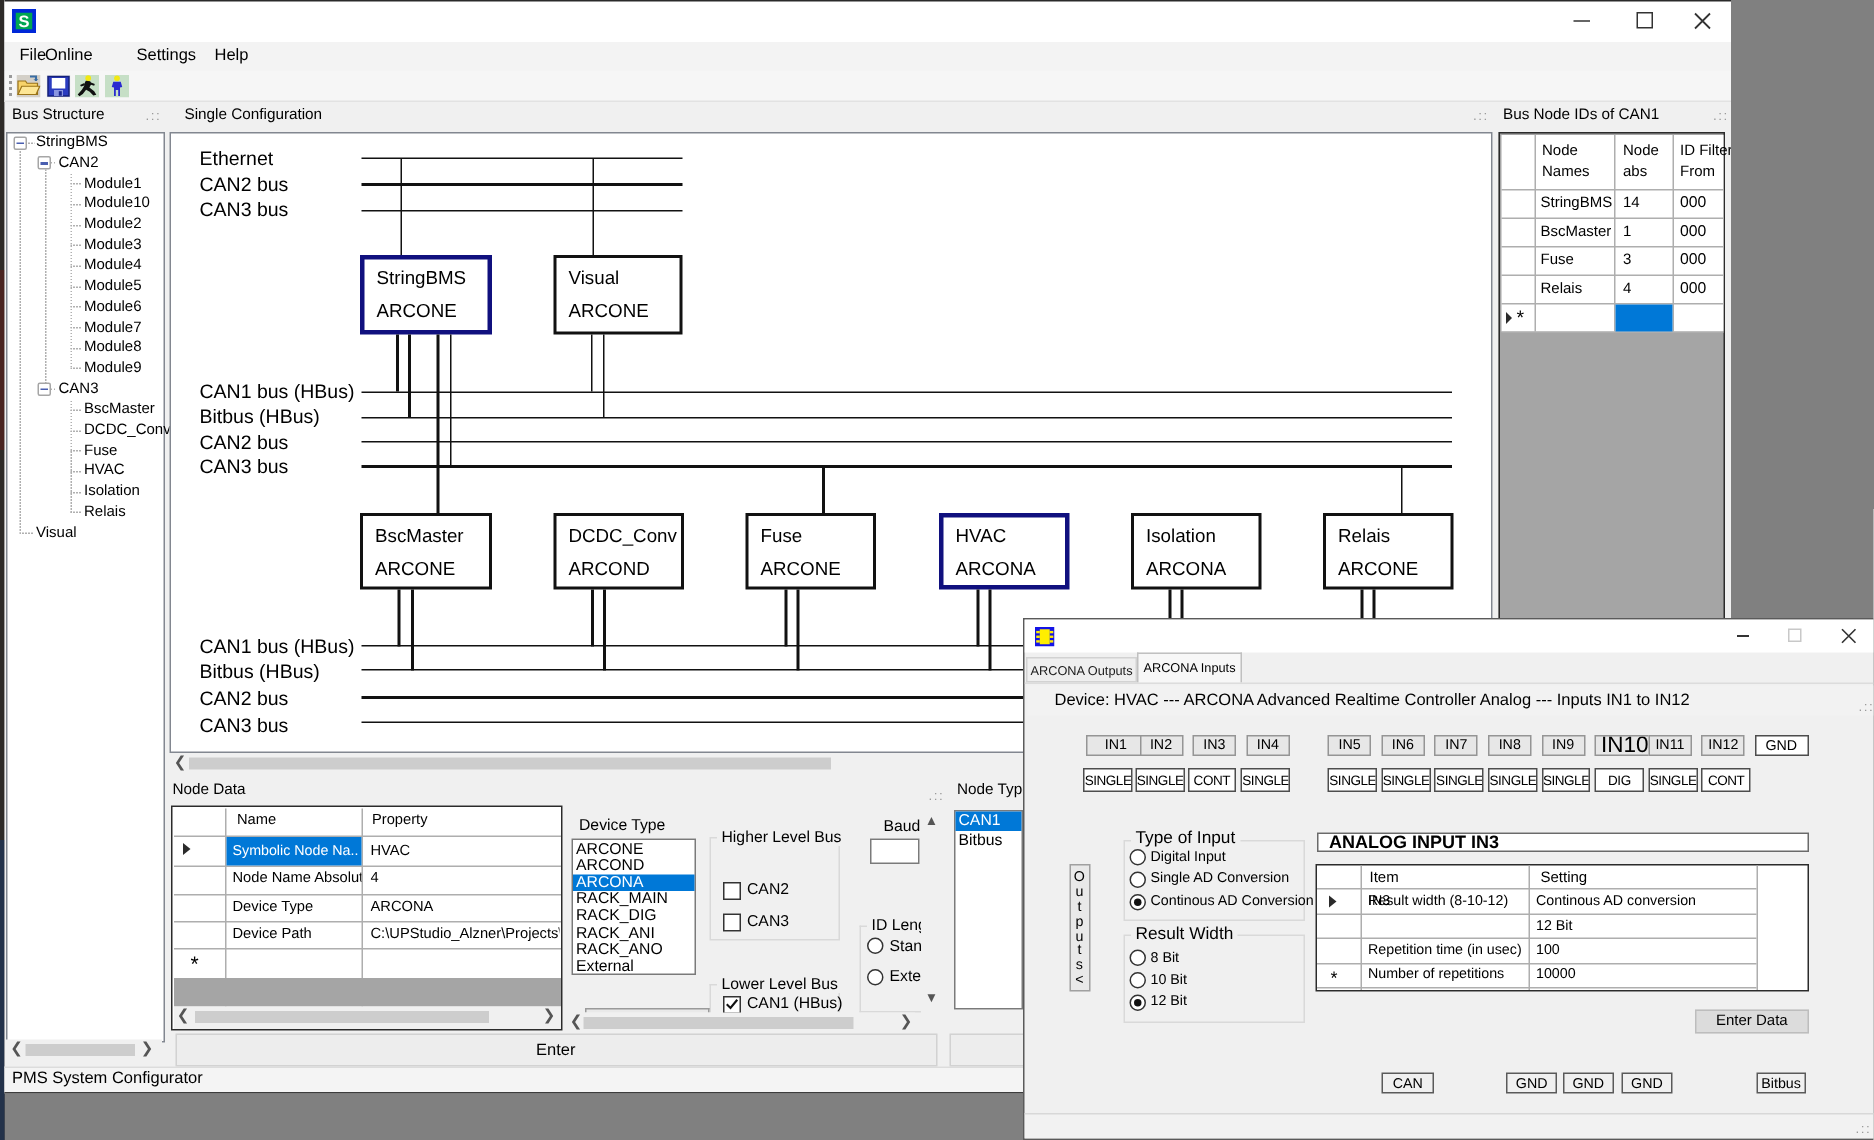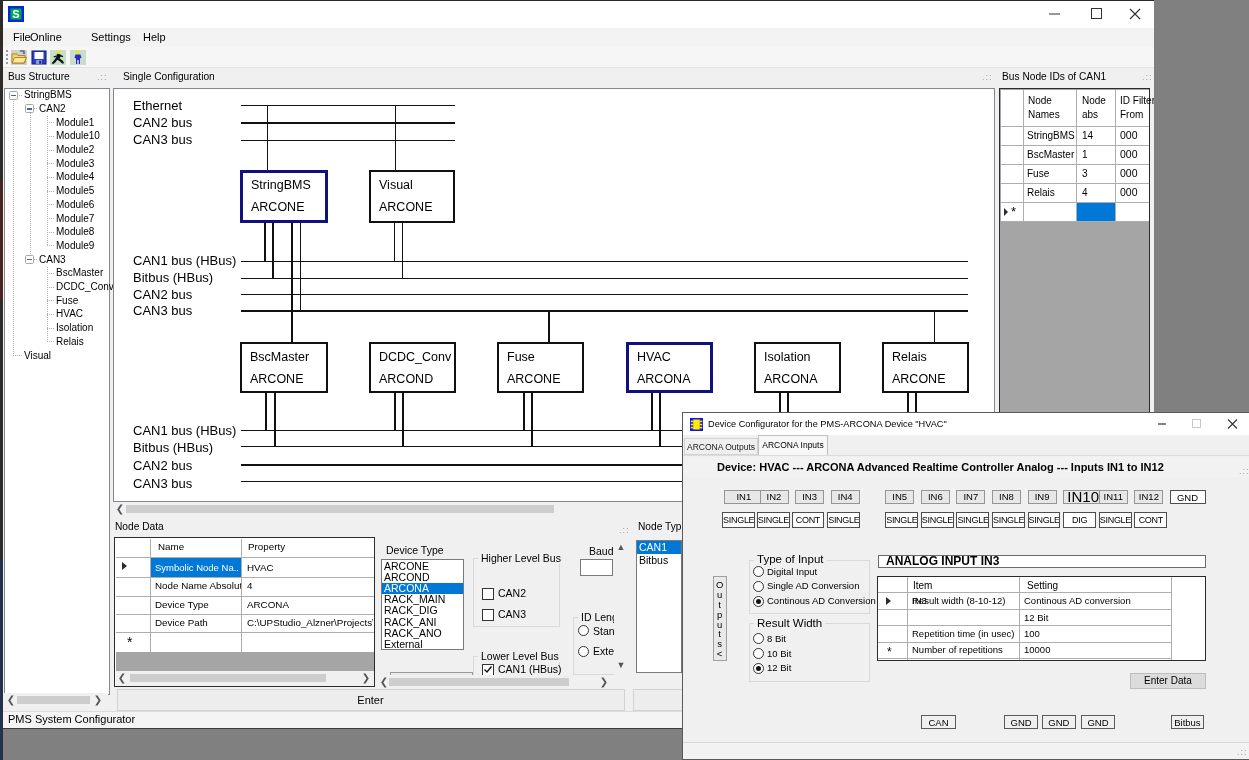--- a/index.html
+++ b/index.html
@@ -363,31 +363,30 @@
 <svg class="ab" style="left:6.5px;top:5px" width="13" height="13" viewBox="0 0 13 13">
 <rect width="13" height="13" fill="#1414e6"></rect>
 <rect x="3.2" y="1.5" width="6.6" height="10" fill="#ffee00"></rect>
 <rect x="0.8" y="2.6" width="2.4" height="1.6" fill="#ffee00"></rect>
 <rect x="0.8" y="5.7" width="2.4" height="1.6" fill="#ffee00"></rect>
 <rect x="0.8" y="8.8" width="2.4" height="1.6" fill="#ffee00"></rect>
 <rect x="9.8" y="2.6" width="2.4" height="1.6" fill="#ffee00"></rect>
 <rect x="9.8" y="5.7" width="2.4" height="1.6" fill="#ffee00"></rect>
 <rect x="9.8" y="8.8" width="2.4" height="1.6" fill="#ffee00"></rect>
 </svg>
-<div class="txt" style="left:25px;top:0;height:22px;line-height:22px;font-size:9.2px">Device Configurator for the PMS-ARCONA Device "HVAC"</div>
 <svg class="ab" style="left:460px;top:0" width="107" height="22" viewBox="0 0 107 22">
 <line x1="15" y1="11" x2="23" y2="11" stroke="#333" stroke-width="1.2"></line>
 <rect x="49.5" y="6.5" width="8" height="8" fill="none" stroke="#c8c8c8" stroke-width="1"></rect>
 <path d="M85 6.5 L94 15.5 M94 6.5 L85 15.5" stroke="#333" stroke-width="1.1" fill="none"></path>
 </svg>
 <div class="ab" style="left:1px;top:24.5px;width:74px;height:17px;background:#efefef;border:1px solid #d2d2d2;box-sizing:border-box;text-align:center;font-size:8.5px;line-height:16px;color:#1a1a1a;white-space:nowrap">ARCONA Outputs</div>
 <div class="ab" style="left:75px;top:22px;width:70px;height:19.5px;background:#f7f7f7;border:1px solid #c0c0c0;border-bottom:none;box-sizing:border-box;text-align:center;font-size:8.5px;line-height:19px;white-space:nowrap">ARCONA Inputs</div>
 <div class="ab" style="left:0;top:41.5px;width:567px;height:1px;background:#dcdcdc"></div>
 <div class="ab" style="left:2px;top:43.5px;width:565px;height:20.5px;background:#f2f2f2"></div>
-<div class="txt" style="left:34px;top:43.5px;height:20.5px;line-height:20.5px;font-size:11px;font-weight:bold">Device: HVAC --- ARCONA Advanced Realtime Controller Analog --- Inputs IN1 to IN12</div>
+<div class="txt" style="left:20px;top:43.5px;height:20.5px;line-height:20.5px;font-size:11px;font-weight:normal">Device: HVAC --- ARCONA Advanced Realtime Controller Analog --- Inputs IN1 to IN12</div>
 <div class="grip" style="left:556px;top:53px">.::</div>
 <div class="btn" style="left:40.9px;top:77.3px;width:40px;height:13.8px;line-height:12.5px;font-size:9.5px">IN1</div>
 <div class="btn" style="left:76.5px;top:77.3px;width:29px;height:13.8px;line-height:12.5px;font-size:9.5px">IN2</div>
 <div class="btn" style="left:112.1px;top:77.3px;width:29px;height:13.8px;line-height:12.5px;font-size:9.5px">IN3</div>
 <div class="btn" style="left:147.7px;top:77.3px;width:29px;height:13.8px;line-height:12.5px;font-size:9.5px">IN4</div>
 <div class="btn" style="left:202.2px;top:77.3px;width:29px;height:13.8px;line-height:12.5px;font-size:9.5px">IN5</div>
 <div class="btn" style="left:237.8px;top:77.3px;width:29px;height:13.8px;line-height:12.5px;font-size:9.5px">IN6</div>
 <div class="btn" style="left:273.4px;top:77.3px;width:29px;height:13.8px;line-height:12.5px;font-size:9.5px">IN7</div>
 <div class="btn" style="left:309.0px;top:77.3px;width:29px;height:13.8px;line-height:12.5px;font-size:9.5px">IN8</div>
 <div class="btn" style="left:344.6px;top:77.3px;width:29px;height:13.8px;line-height:12.5px;font-size:9.5px">IN9</div>

